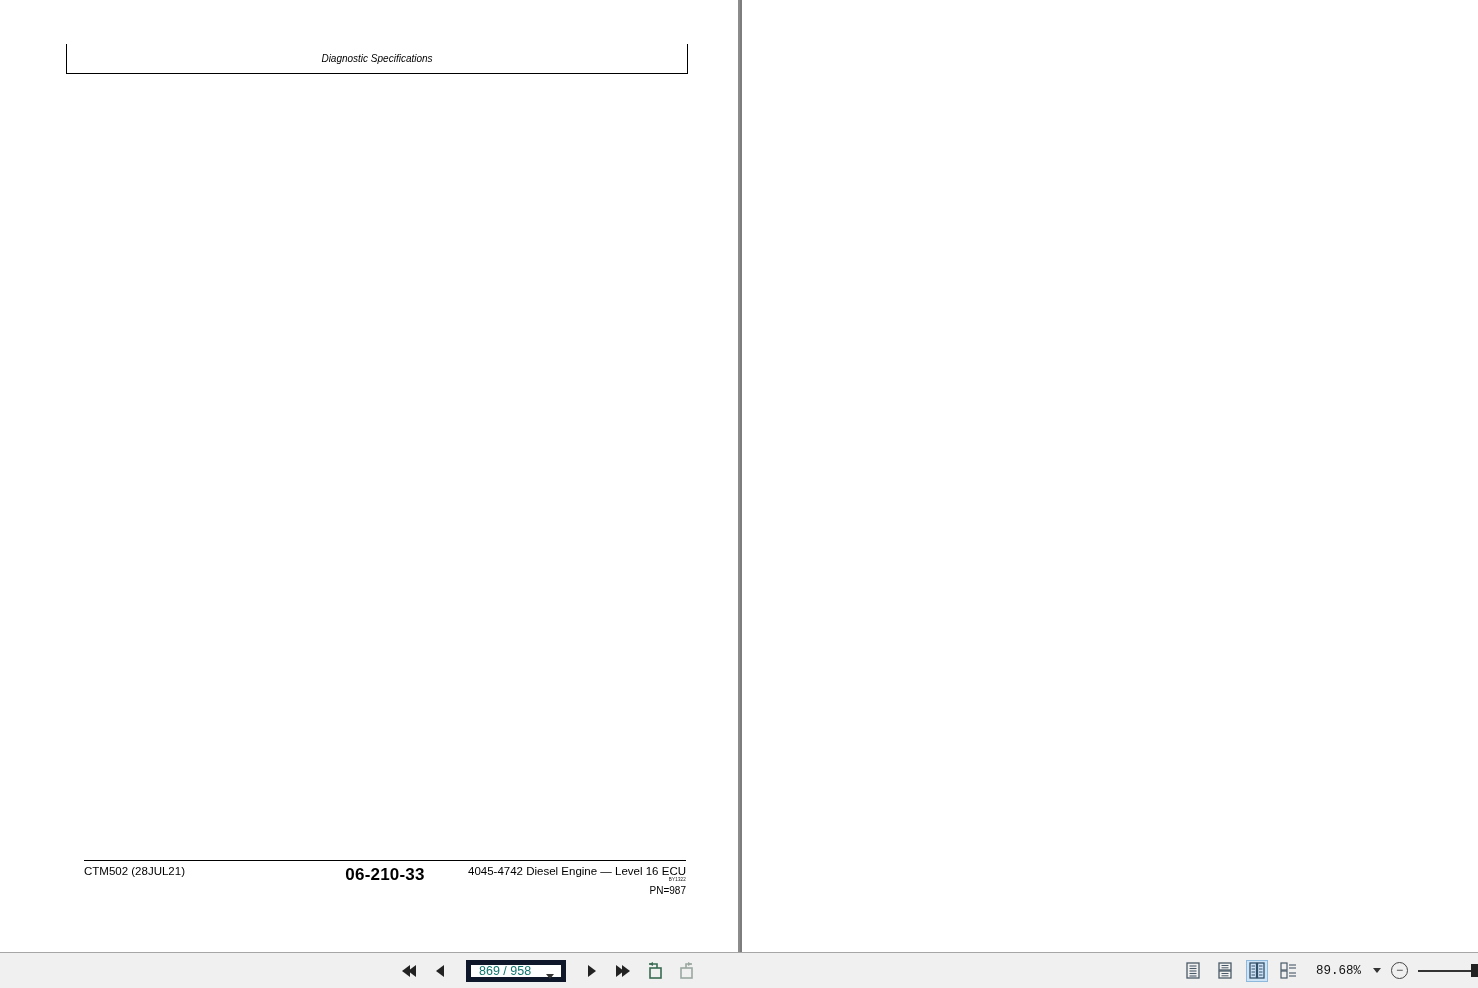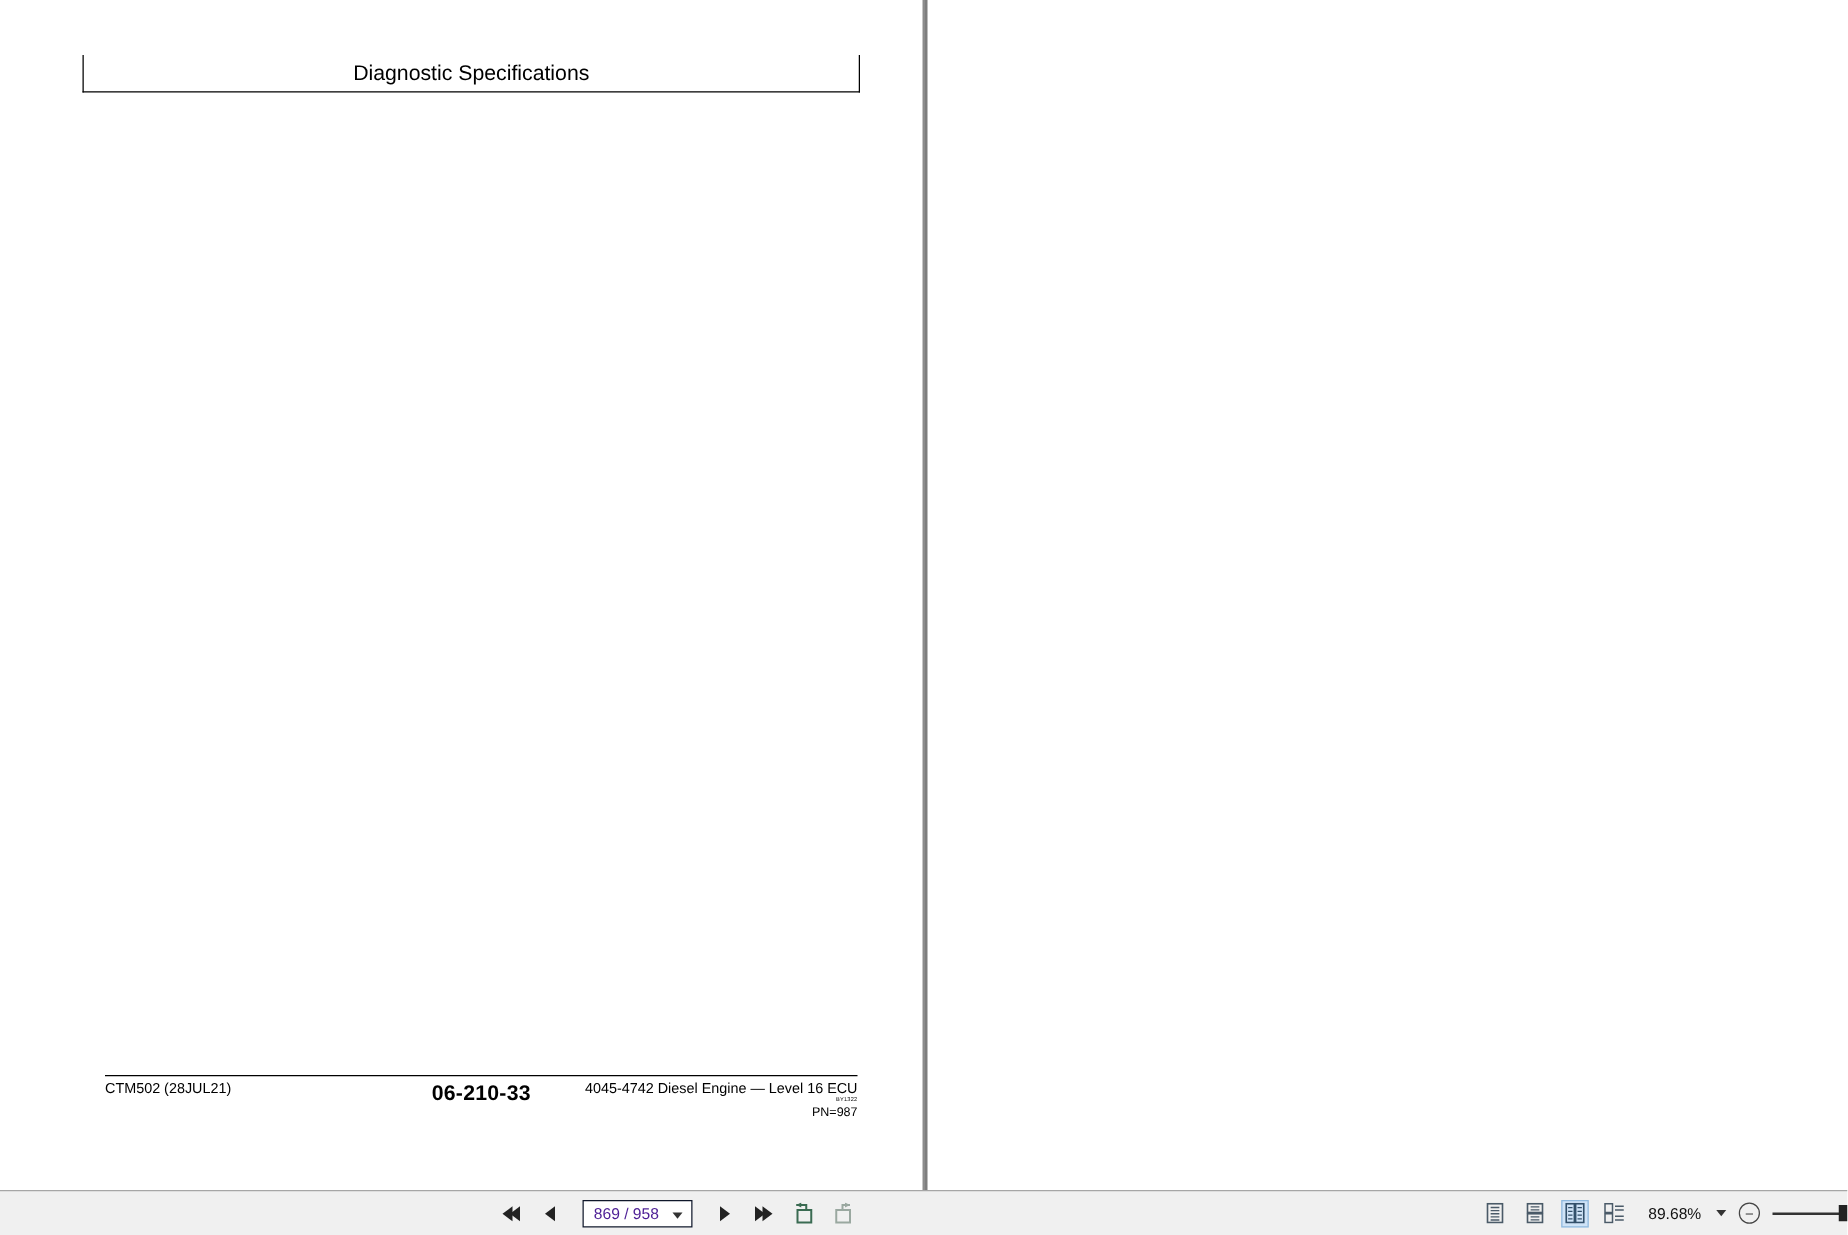--- a/index.html
+++ b/index.html
@@ -30,21 +30,21 @@
   
   .run-head {
     position: absolute; left: 66px; right: 50px; top: 44px; height: 30px;
     border: 1.2px solid #000; border-bottom: 1.2px solid #000;
     border-left: 1.2px solid #000; border-right: 1.2px solid #000;
     border-top: none;
   }
   .run-head-inner {
     position: absolute; left: 0; right: 0; top: 0; height: 100%;
     display: flex; align-items: center; justify-content: center;
-    font-size: 17px; color: #000;
+    font-style: italic; font-size: 10px; color: #000;
   }
 
   
   .foot {
     position: absolute; bottom: 58px; left: 66px; right: 52px; height: 34px;
     border-top: 1.1px solid #000;
     margin-left: 18px;
   }
   .page-right .foot { left: 786px; right: 56px; }
   .foot-row {
@@ -65,32 +65,33 @@
     display: flex; align-items: center;
   }
   .tb-left-pad { width: 398px; height: 1px; }
   .tb-group { display: flex; align-items: center; gap: 9px; }
   .tb-btn {
     width: 22px; height: 22px; display: flex; align-items: center;
     justify-content: center; cursor: pointer; background: transparent;
     border: none; padding: 0;
   }
   .pagebox {
-    width: 88px; height: 22px; background: #fff; border: 1px solid #0f172a;
+    width: 100px; height: 22px; background: #fff; border: 5px solid #0f172a;
     display: flex; align-items: center; position: relative;
-    padding-left: 8px; font-size: 12.5px; color: #4c1d95; margin: 0 6px;
+    padding-left: 8px; font-size: 12.5px; color: #0f766e; margin: 0 6px;
   }
   .pagebox .caret {
     position: absolute; right: 7px; top: 9px;
     width: 0; height: 0; border-left: 4px solid transparent;
     border-right: 4px solid transparent; border-top: 5px solid #333;
   }
   .tb-right {
     margin-left: auto; display: flex; align-items: center; gap: 10px;
     padding-right: 2px;
+    font-family: Liberation Mono, monospace;
   }
   .vmode {
     width: 22px; height: 22px; display: flex; align-items: center;
     justify-content: center; cursor: pointer; border: 1px solid transparent;
   }
   .vmode.active { background: #cfe3f7; border: 1px solid #8fb8dd; }
   .zoomval { font-size: 12.5px; color: #111; margin-left: 6px; }
   .zcaret {
     width: 0; height: 0; border-left: 4px solid transparent;
     border-right: 4px solid transparent; border-top: 5px solid #333;

